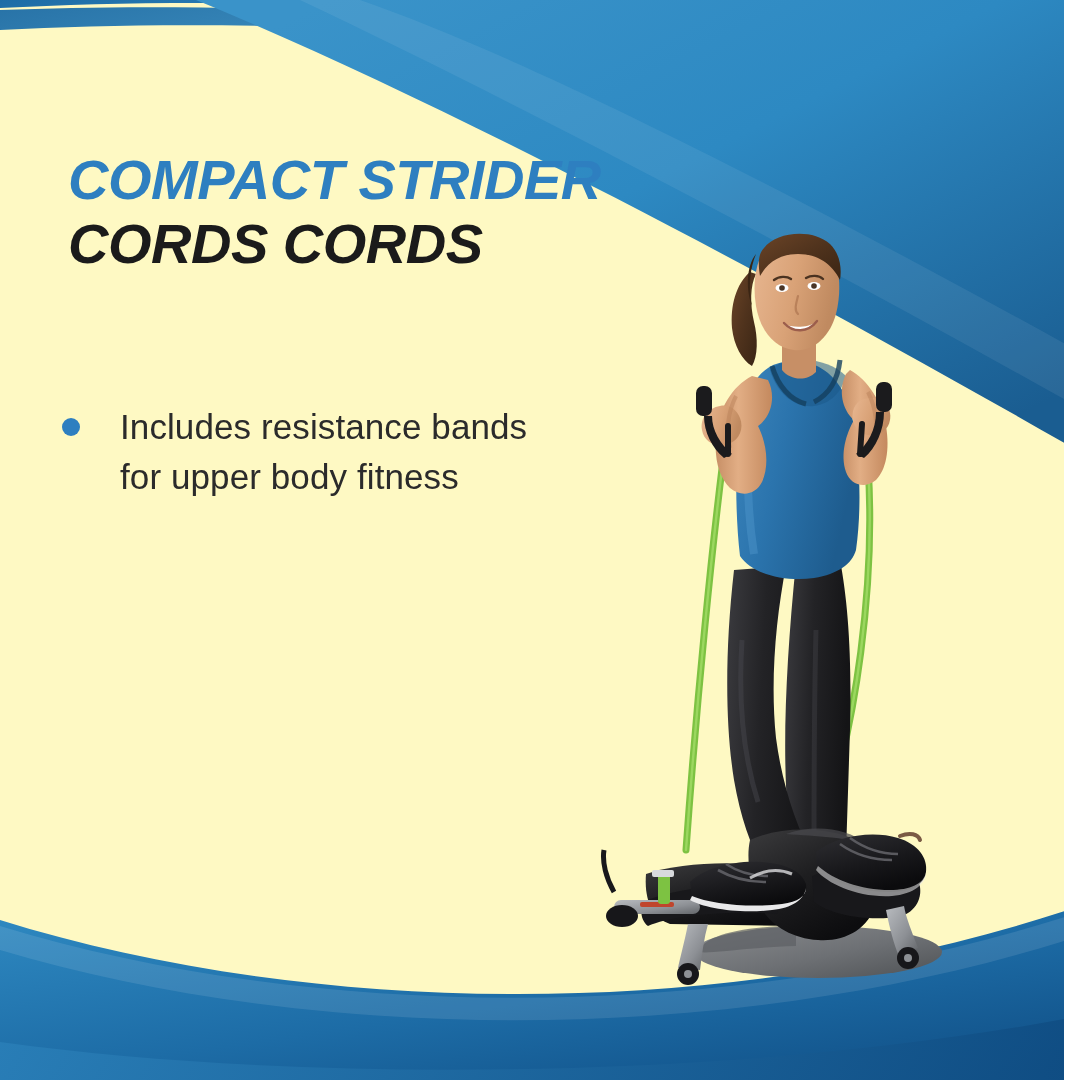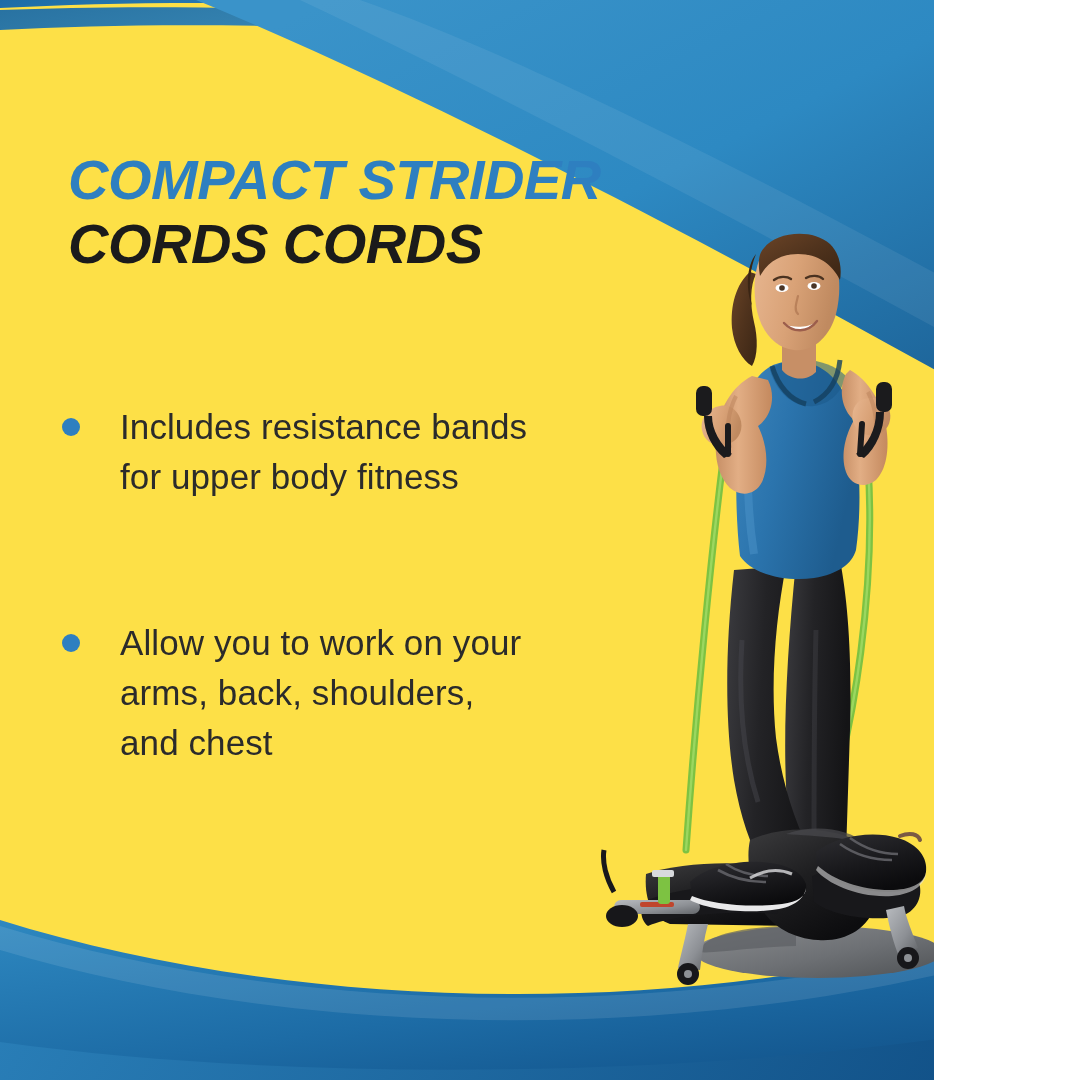--- a/index.html
+++ b/index.html
@@ -2,23 +2,23 @@
 <html><head>
 <meta charset="utf-8">
 <style>
   html, body {
     margin: 0;
     padding: 0;
     background: #ffffff;
   }
   #canvas {
     position: relative;
-    width: 934px;
+    width: 1064px;
     height: 1080px;
-    background: #fde047;
+    background: #fef9c3;
     overflow: hidden;
     font-family: "Liberation Sans", sans-serif;
   }
 
   
   .swoosh-layer {
     position: absolute;
     inset: 0;
     width: 1080px;
     height: 1080px;
@@ -49,21 +49,21 @@
   .bullets {
     position: absolute;
     left: 62px;
     top: 402px;
     width: 470px;
   }
   .bullet-row {
     position: relative;
     display: flex;
     align-items: flex-start;
-    margin-bottom: 116px;
+    margin-bottom: 88px;
   }
   .bullet-row:last-child { margin-bottom: 0; }
   .bullet-dot {
     flex: 0 0 auto;
     width: 18px;
     height: 18px;
     border-radius: 50%;
     background: #2e7fc0;
     margin-top: 16px;
   }
@@ -130,24 +130,20 @@
   <div class="headline">
     <span class="headline-line l1">COMPACT STRIDER</span>
     <span class="headline-line l2">CORDS CORDS</span>
   </div>
 
   <div class="bullets">
     <div class="bullet-row">
       <span class="bullet-dot"></span>
       <span class="bullet-text">Includes resistance bands for upper body fitness</span>
     </div>
-    <div class="bullet-row">
-      <span class="bullet-dot"></span>
-      <span class="bullet-text">Allow you to work on your arms, back, shoulders, and chest</span>
-    </div>
   </div>
 
   <div class="photo">
     <svg viewBox="0 0 420 790" width="420" height="790">
       <defs>
         <linearGradient id="skin" x1="0" y1="0" x2="1" y2="0.3">
           <stop offset="0%" stop-color="#e8b791"></stop>
           <stop offset="55%" stop-color="#d9a277"></stop>
           <stop offset="100%" stop-color="#c08a60"></stop>
         </linearGradient>

